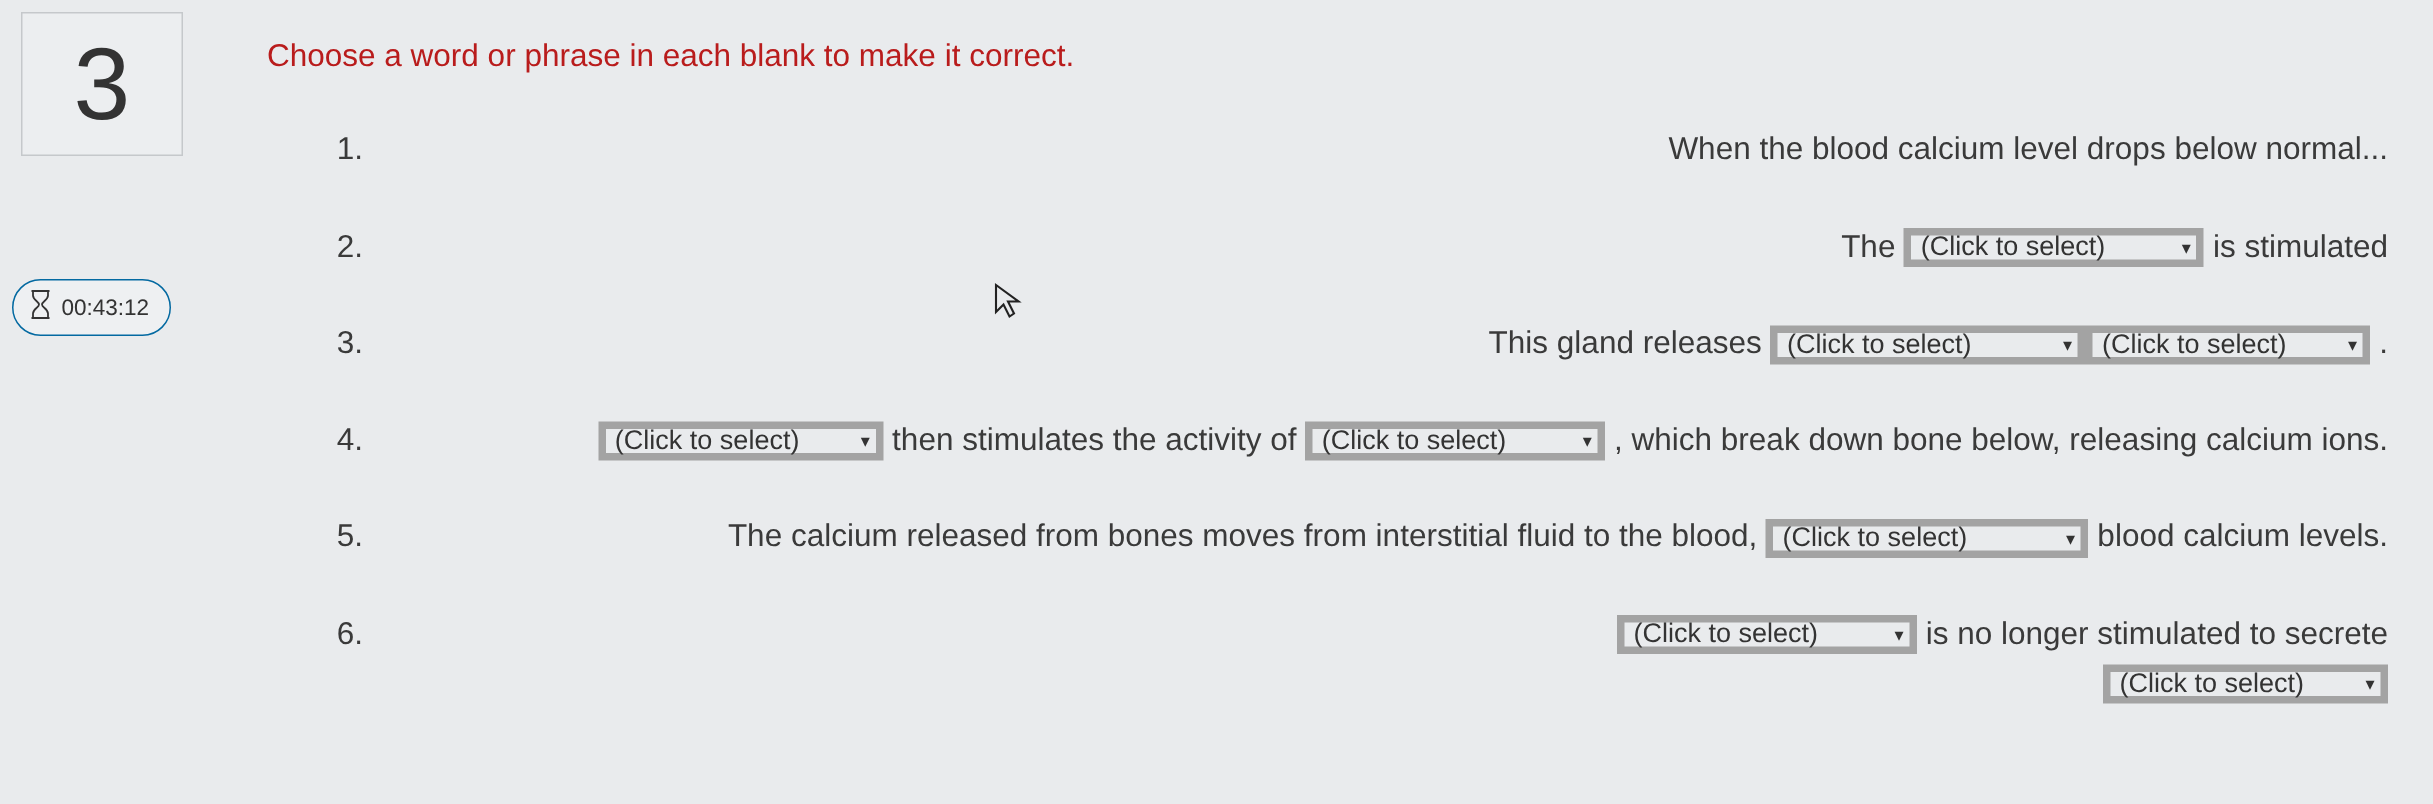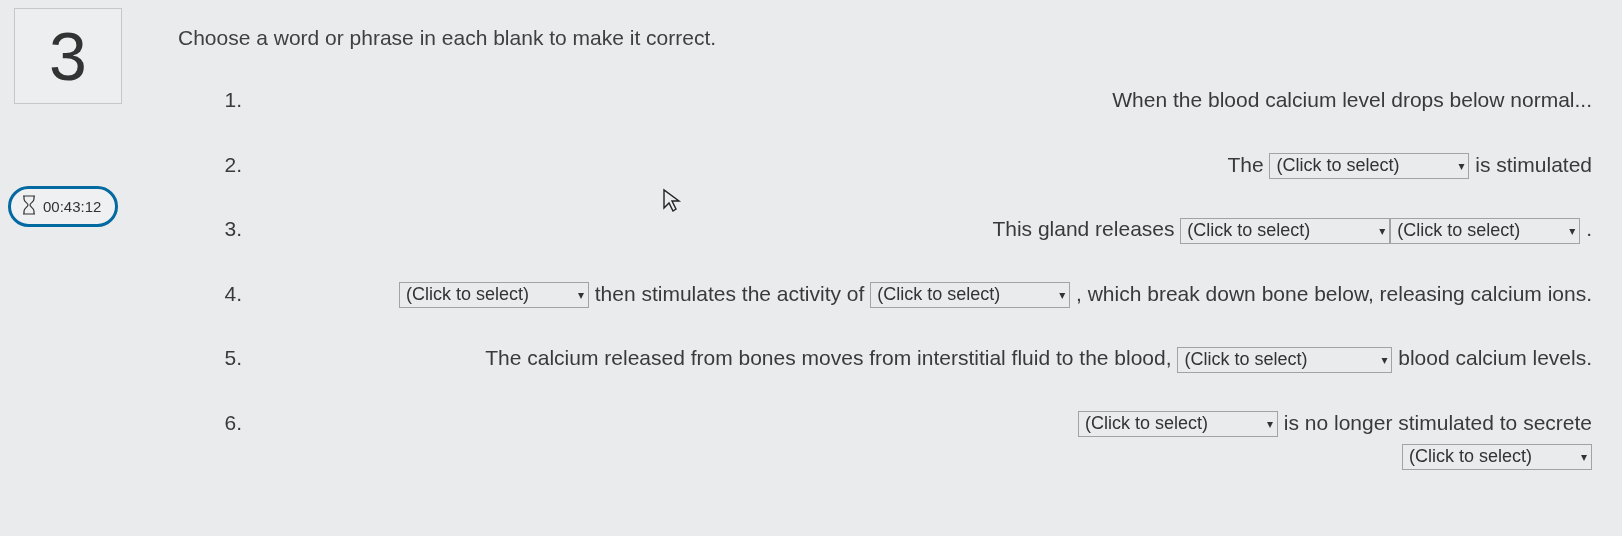--- a/index.html
+++ b/index.html
@@ -26,36 +26,36 @@
   }
   .qnum {
     font-size: 68px;
     font-weight: 300;
     color: #333;
     line-height: 1;
   }
   .timer-pill {
     position: absolute;
     left: 8px; top: 186px;
-    border: 3px solid #0369a1;
+    border: 1px solid #0369a1;
     border-radius: 22px;
     padding: 6px 14px 6px 10px;
     display: flex; align-items: center; gap: 6px;
     background: #eef0f2;
     font-size: 15px;
     color: #333;
   }
   .timer-pill svg { width: 16px; height: 20px; }
   .content {
     margin-left: 164px;
     padding-top: 6px;
   }
   .prompt {
     font-size: 21px;
-    color: #404040;
+    color: #b91c1c;
     margin-bottom: 34px;
   }
   ol.items {
     list-style: none;
     padding: 0; margin: 0 0 0 44px;
   }
   ol.items > li {
     display: flex;
     align-items: flex-start;
     gap: 20px;
@@ -67,21 +67,21 @@
   ol.items > li:last-child { margin-bottom: 0; }
   .num {
     min-width: 20px;
     text-align: right;
     color: #3a3a3a;
   }
   .body { flex: 1; text-align: right; }
   .sel {
     display: inline-flex;
     align-items: center;
-    border: 1px solid #a3a3a3;
+    border: 5px solid #a3a3a3;
     background: #e9ebed;
     font-size: 18px;
     color: #333;
     padding: 0 4px 0 6px;
     height: 26px;
     vertical-align: middle;
     position: relative;
     cursor: pointer;
   }
   .sel .caret {

